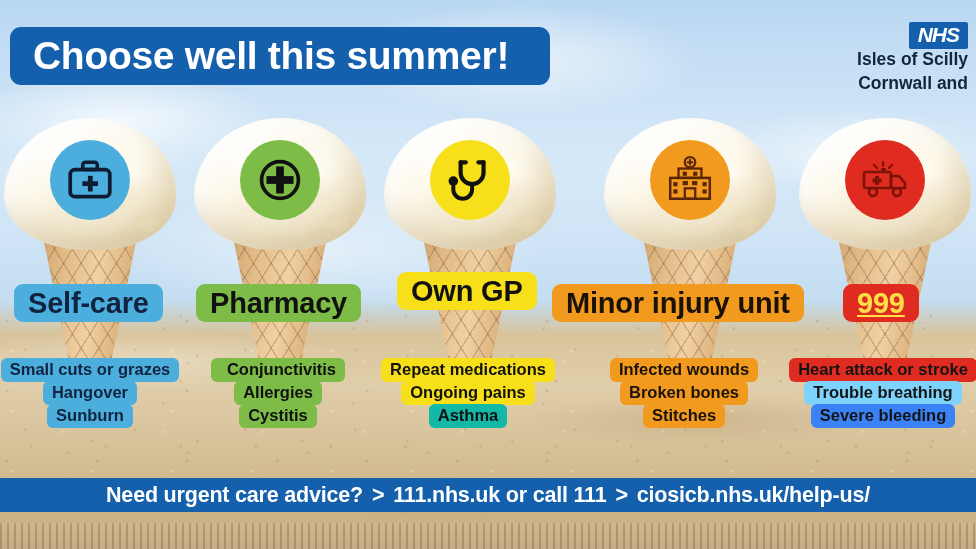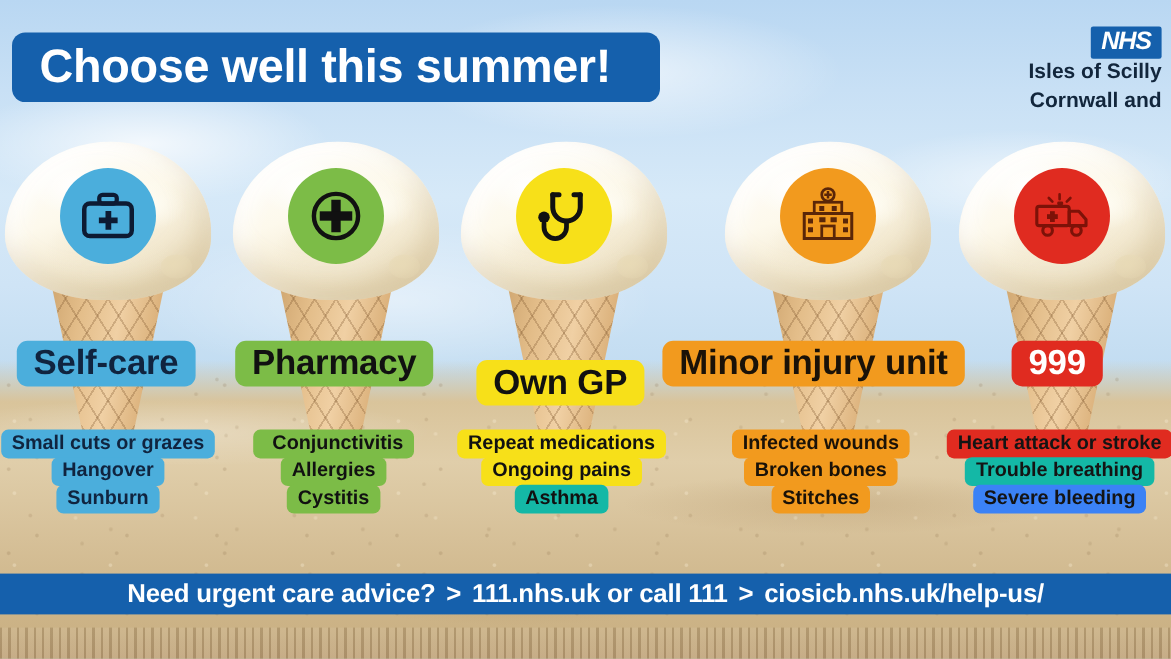--- a/index.html
+++ b/index.html
@@ -227,28 +227,28 @@
       </svg>
     </div>
   </div>
 
   <div class="cat-pill" style="left:196px; top:284px; background:#7CBC47;">
     <span style="color:#111;">Pharmacy</span>
   </div>
   <div class="cat-pill" style="left:14px; top:284px; background:#4BAEDC;">
     <span style="color:#10243f;">Self-care</span>
   </div>
-  <div class="cat-pill" style="left:397px; top:300px; background:#F7E019;">
+  <div class="cat-pill" style="left:397px; top:272px; background:#F7E019;">
     <span style="color:#111;">Own GP</span>
   </div>
   <div class="cat-pill" style="left:552px; top:284px; background:#F29A1E;">
     <span style="color:#1a1208;">Minor injury unit</span>
   </div>
   <div class="cat-pill" style="left:843px; top:284px; background:#E02B20;">
-    <span style="color:#ffffff;">999</span>
+    <span style="color:#fde047;text-decoration:underline;">999</span>
   </div>
 
   <div class="symptoms" style="left:0px; top:358px; width:180px;">
     <div class="sym" style="background:#4BAEDC; color:#10243f;">Small cuts or grazes</div>
     <div class="sym" style="background:#4BAEDC; color:#10243f;">Hangover</div>
     <div class="sym" style="background:#4BAEDC; color:#10243f;">Sunburn</div>
   </div>
 
   <div class="symptoms" style="left:208px; top:358px; width:140px;">
     <div class="sym" style="background:#7CBC47; color:#111;padding-left:16px;">Conjunctivitis</div>
@@ -263,21 +263,21 @@
   </div>
 
   <div class="symptoms" style="left:605px; top:358px; width:158px;">
     <div class="sym" style="background:#F29A1E; color:#1a1208;">Infected wounds</div>
     <div class="sym" style="background:#F29A1E; color:#1a1208;">Broken bones</div>
     <div class="sym" style="background:#F29A1E; color:#1a1208;">Stitches</div>
   </div>
 
   <div class="symptoms" style="left:790px; top:358px; width:186px;">
     <div class="sym" style="background:#E02B20; color:#141414;">Heart attack or stroke</div>
-    <div class="sym" style="background:#14b8a6; color:#141414;">Trouble breathing</div>
+    <div class="sym" style="background:#7dd3fc; color:#141414;">Trouble breathing</div>
     <div class="sym" style="background:#3b82f6; color:#141414;">Severe bleeding</div>
   </div>
 
   <div class="title-banner">
     <span>Choose well this summer!</span>
   </div>
 
   <div class="nhs-block">
     <div class="nhs-logo">NHS</div>
     <div class="nhs-sub" style="margin-top:0;">Isles of Scilly</div>

